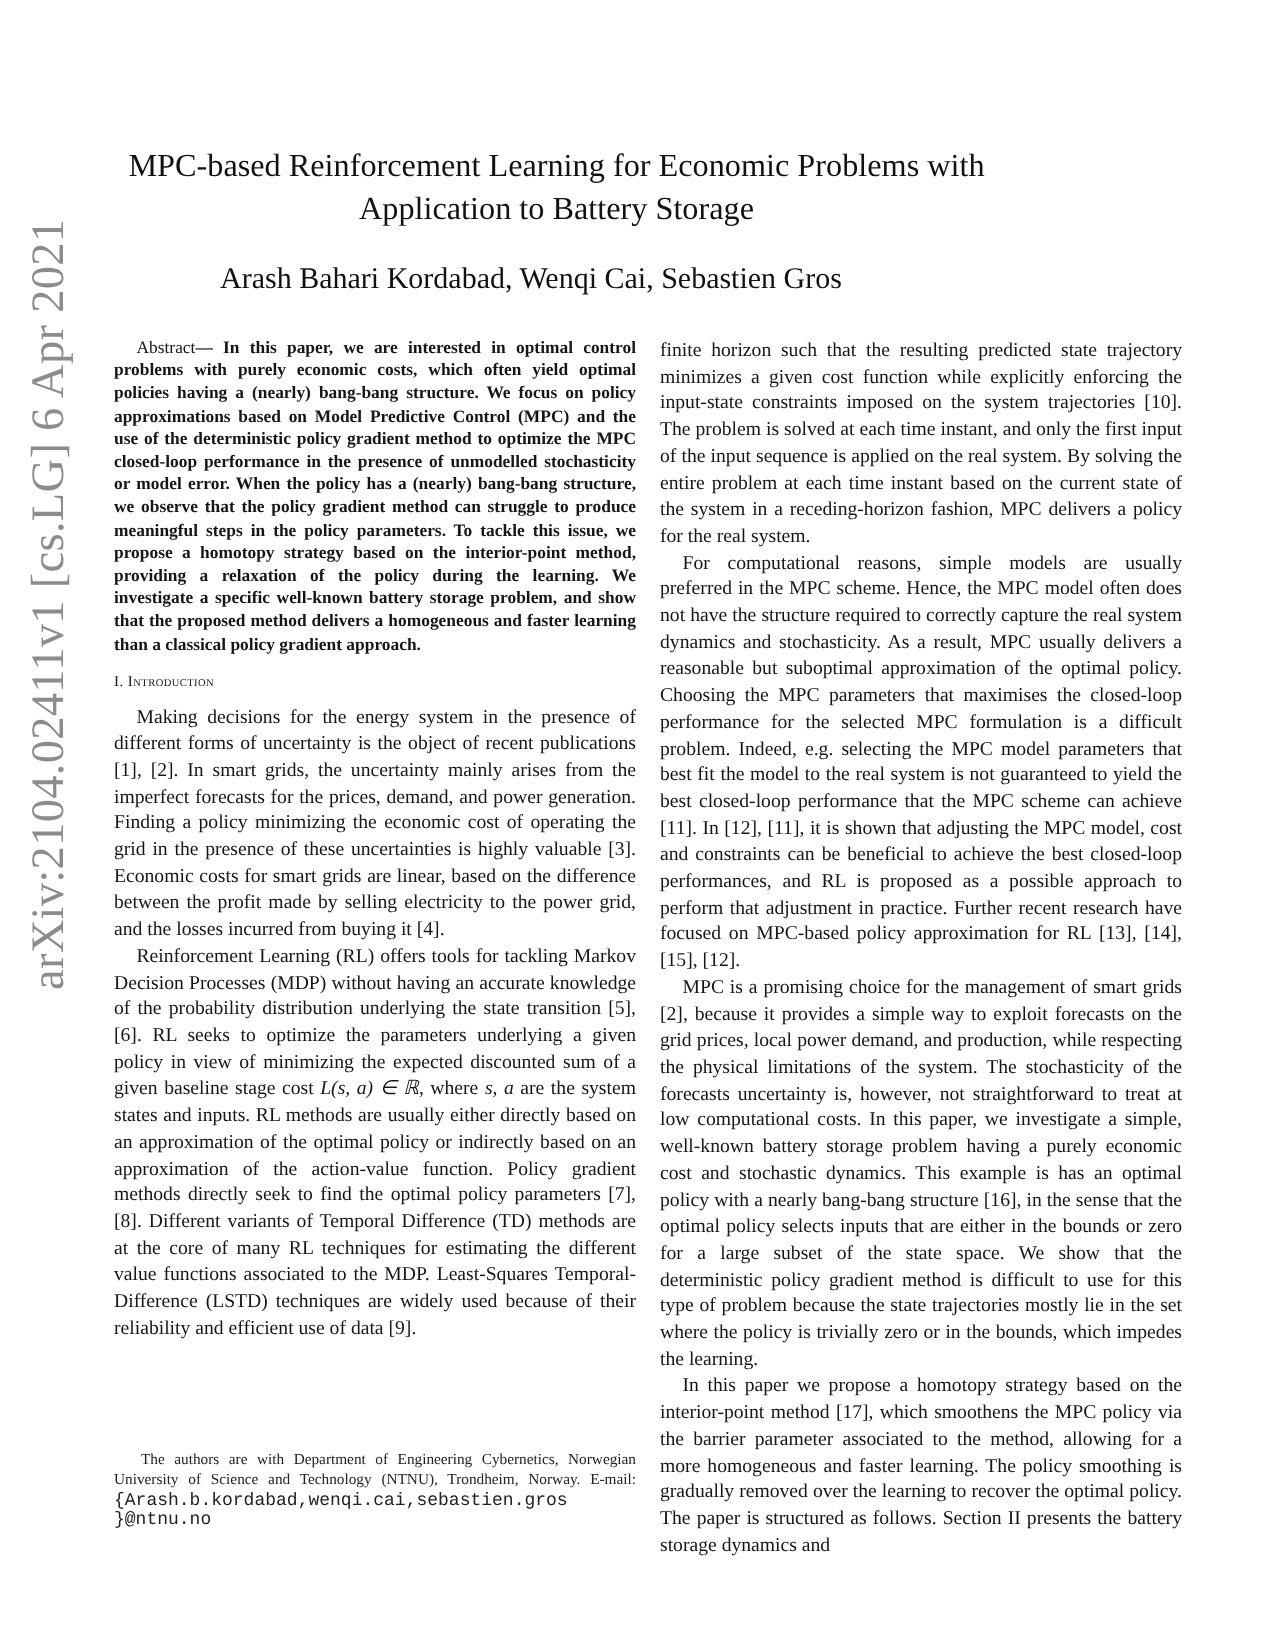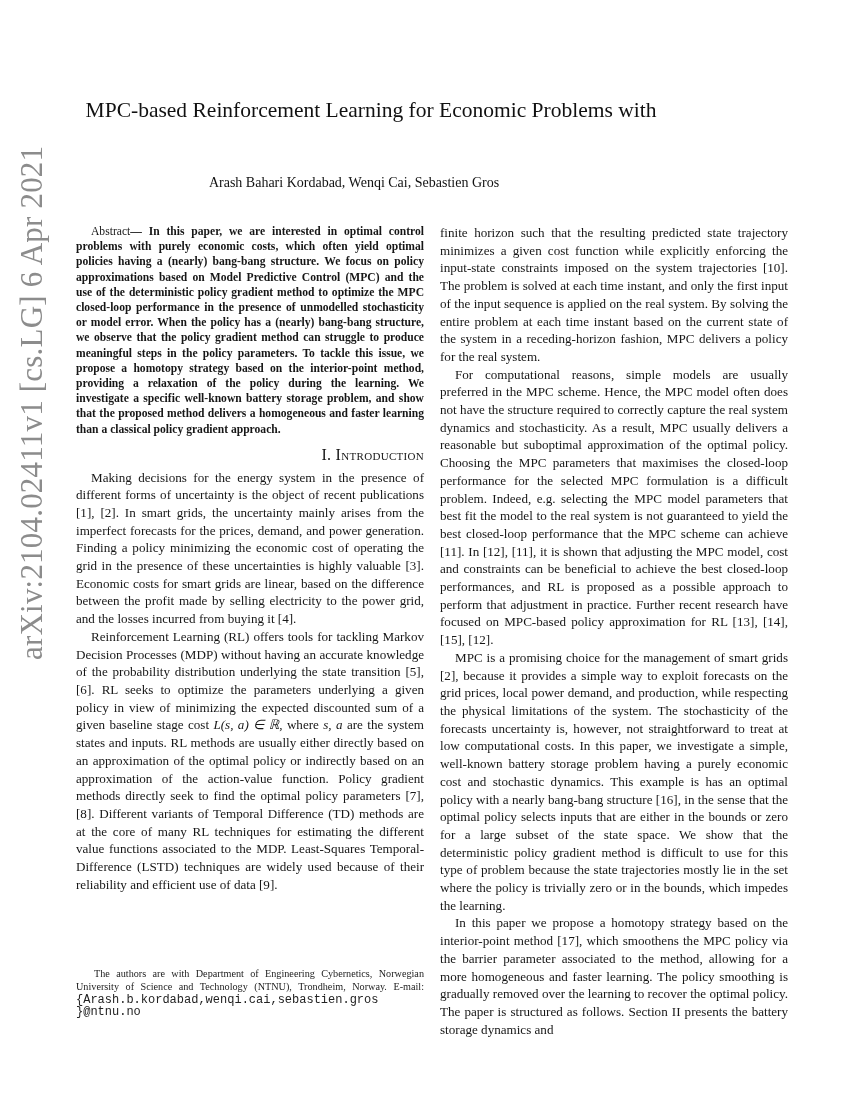--- a/index.html
+++ b/index.html
@@ -9,52 +9,53 @@
     transform: rotate(-90deg); transform-origin: left top;
     font-family: "Liberation Serif", serif; font-size: 31px; color: #8c8c8c;
     white-space: nowrap; letter-spacing: 0.2px;
   }
   .title {
     position: absolute; top: 96px; left: 0; width: 742px; text-align: center;
     font-size: 21.5px; line-height: 29px; color: #111;
   }
   .authors {
     position: absolute; top: 175px; left: 0; width: 708px; text-align: center;
-    font-size: 14px; color: #111;
+    font-size: 20px; color: #111;
   }
   .col {
     position: absolute; top: 224px; width: 348px;
     font-size: 13.1px; line-height: 17.7px; text-align: justify; color: #161616;
   }
   .col.left { left: 76px; }
   .col.right { left: 440px; }
   .col p { margin: 0; text-indent: 15px; }
   .abstract { font-weight: bold; font-size: 11.6px; line-height: 15.2px; text-indent: 15px; margin: 0; }
   .abstract .lead { font-weight: normal; }
   .abstract .dash { font-weight: bold; }
   .section-head {
-    text-align: right; font-size: 16px; margin: 9px 0 5px 0; text-indent: 0 !important;
+    text-align: left; font-size: 10px; margin: 9px 0 5px 0; text-indent: 0 !important;
     font-variant: small-caps; letter-spacing: 0.3px;
   }
   .math { font-style: italic; margin-top: 28px; }
   .bold-math { font-weight: normal; font-style: italic; }
   .footnote {
     position: absolute; top: 968px; left: 76px; width: 348px;
     font-size: 10.2px; line-height: 12.8px; text-align: justify; color: #222;
   }
   .footnote .txt { text-indent: 18px; display: block; }
   .footnote .mono { font-family: "Liberation Mono", monospace; font-size: 12px; }
 </style>
 </head>
 <body>
 
 <div class="arxiv-stamp">arXiv:2104.02411v1  [cs.LG]  6 Apr 2021</div>
 
 <div class="title">
   <div>MPC-based Reinforcement Learning for Economic Problems with</div>
+  <div>Application to Battery Storage</div>
 </div>
 
 <div class="authors">Arash Bahari Kordabad, Wenqi Cai, Sebastien Gros</div>
 
 <div class="col left">
   <p class="abstract"><span class="lead">Abstract</span><span class="dash">—</span><span> In this paper, we are interested in optimal control problems with purely economic costs, which often yield optimal policies having a (nearly) bang-bang structure. We focus on policy approximations based on Model Predictive Control (MPC) and the use of the deterministic policy gradient method to optimize the MPC closed-loop performance in the presence of unmodelled stochasticity or model error. When the policy has a (nearly) bang-bang structure, we observe that the policy gradient method can struggle to produce meaningful steps in the policy parameters. To tackle this issue, we propose a homotopy strategy based on the interior-point method, providing a relaxation of the policy during the learning. We investigate a specific well-known battery storage problem, and show that the proposed method delivers a homogeneous and faster learning than a classical policy gradient approach.</span></p>
 
   <div class="section-head">I. Introduction</div>
 
   <p>Making decisions for the energy system in the presence of different forms of uncertainty is the object of recent publications [1], [2]. In smart grids, the uncertainty mainly arises from the imperfect forecasts for the prices, demand, and power generation. Finding a policy minimizing the economic cost of operating the grid in the presence of these uncertainties is highly valuable [3]. Economic costs for smart grids are linear, based on the difference between the profit made by selling electricity to the power grid, and the losses incurred from buying it [4].</p>

